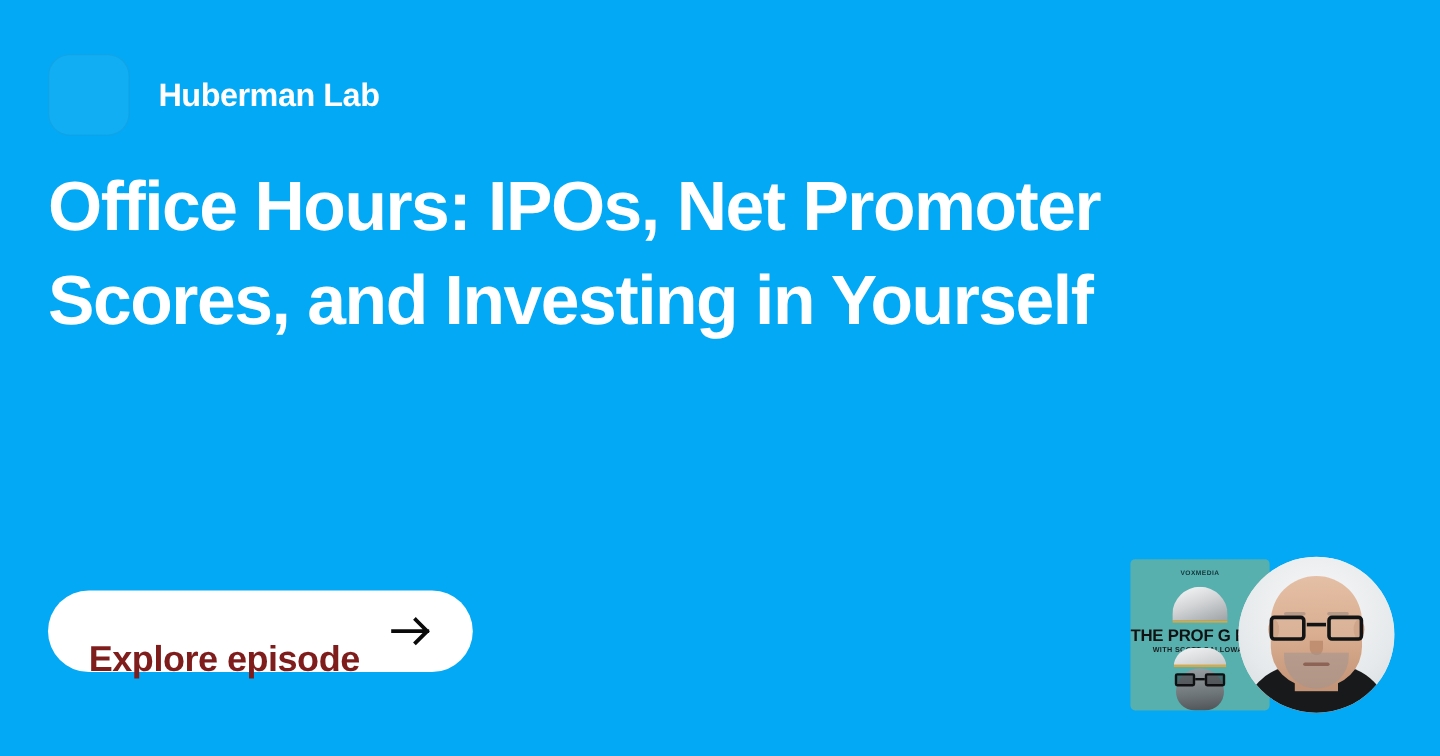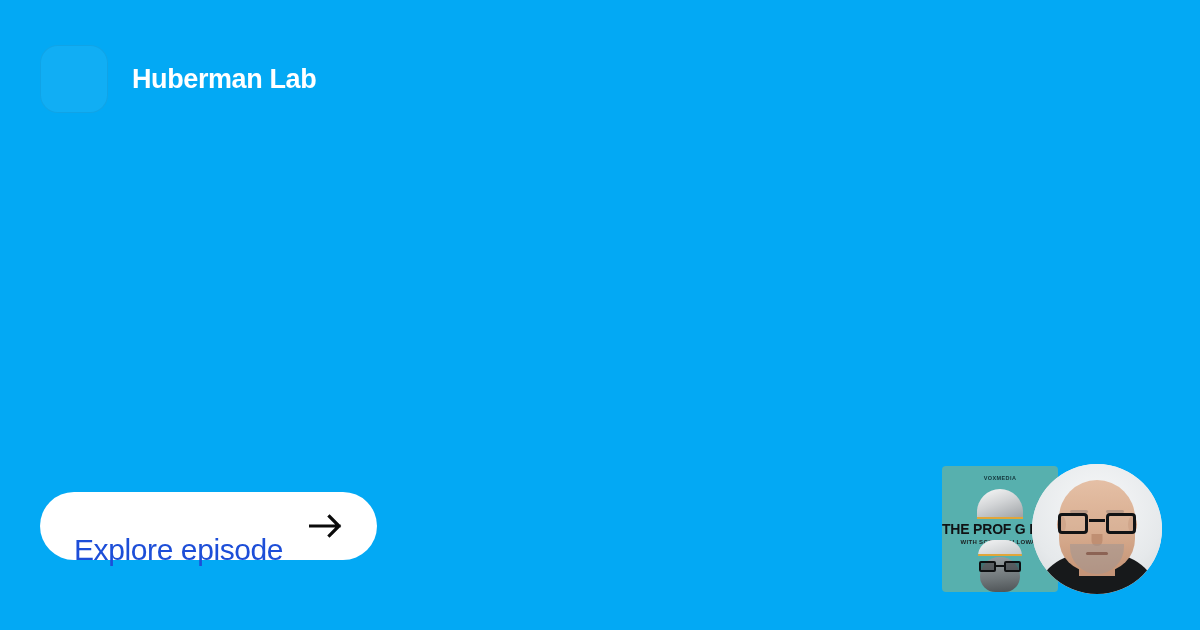--- a/index.html
+++ b/index.html
@@ -73,22 +73,22 @@
     border: none;
     border-radius: 34px;
     display: flex;
     align-items: center;
     gap: 26px;
     cursor: pointer;
   }
 
   .cta-label {
     font-size: 30px;
-    font-weight: normal;
-    color: #1d4ed8;
+    font-weight: bold;
+    color: #7f1d1d;
     letter-spacing: -0.4px;
     white-space: nowrap;
     margin-top: 48px;
   }
 
   .cta-arrow {
     width: 34px;
     height: 26px;
     flex: none;
     display: block;
@@ -354,20 +354,21 @@
 </head>
 <body>
 
 <div class="card">
 
   <div class="show-row">
     <div class="show-logo"></div>
     <div class="show-name">Huberman Lab</div>
   </div>
 
+  <h1 class="episode-title">Office Hours: IPOs, Net Promoter Scores, and Investing in Yourself</h1>
 
   <button class="cta-button">
     <span class="cta-label">Explore episode</span>
     <svg class="cta-arrow" viewBox="0 0 34 26">
       <path d="M1 13 H30 M20.5 3.5 L30 13 L20.5 22.5" fill="none" stroke="#0a0a0a" stroke-width="3.2" stroke-linecap="square" stroke-linejoin="miter"></path>
     </svg>
   </button>
 
   <div class="artwork-cluster">
 

